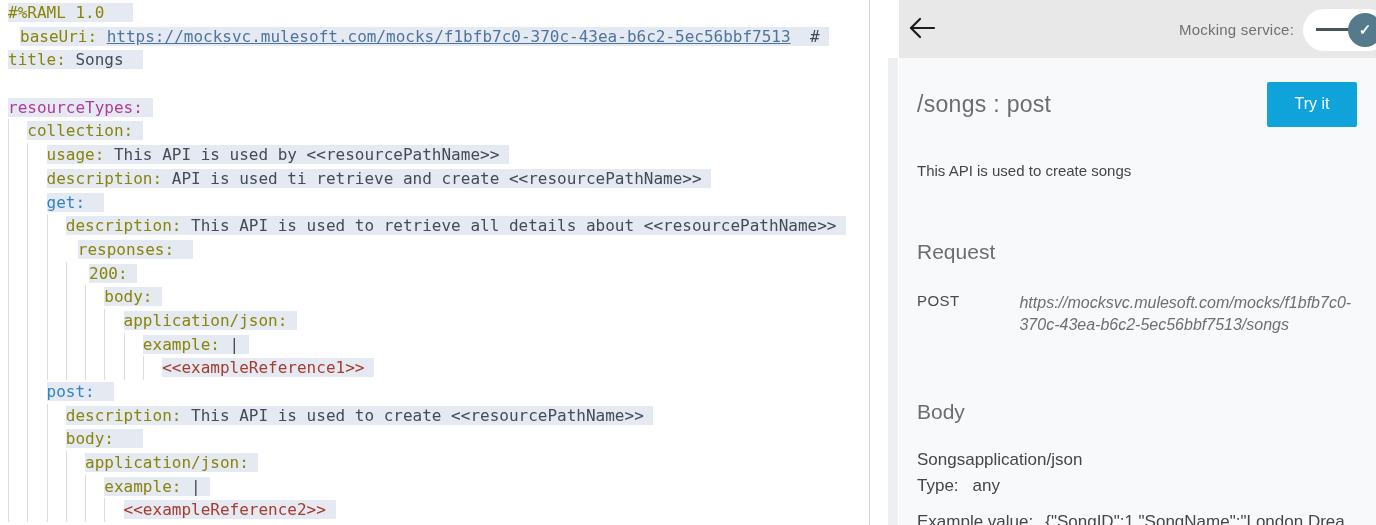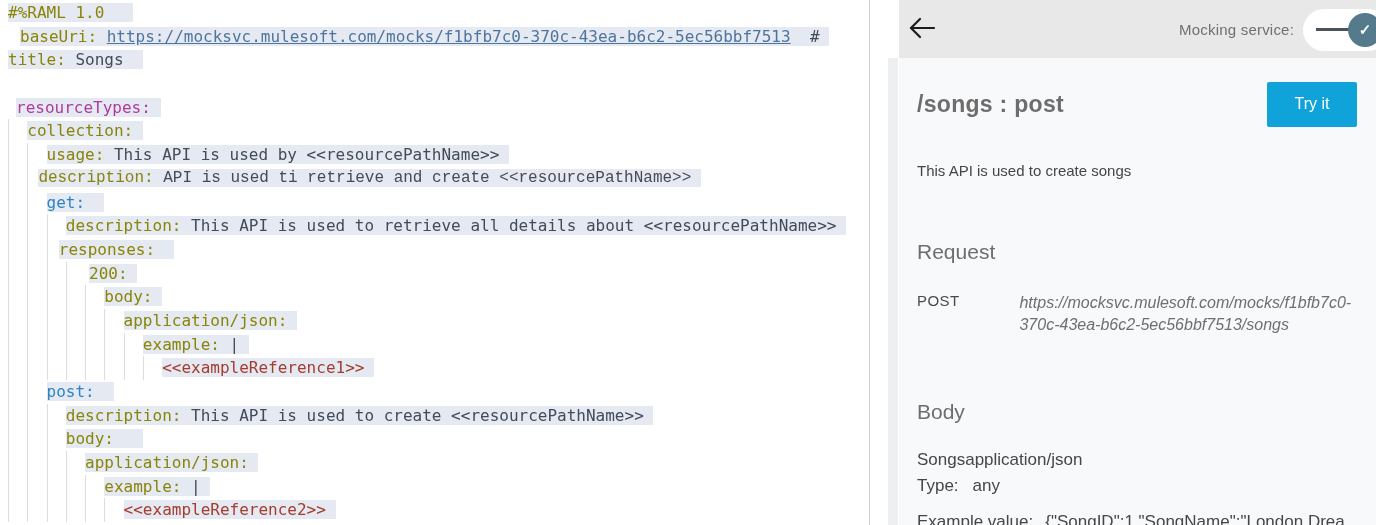--- a/index.html
+++ b/index.html
@@ -36,21 +36,21 @@
   #back-btn { margin-left:6px; width:34px; height:30px; background:none; border:none; cursor:pointer; display:flex; align-items:center; justify-content:center; }
   #mock-label { position:absolute; right:82px; top:50%; transform:translateY(-50%); color:#707070; font-size:15px; letter-spacing:.2px; }
   #mock-toggle { position:absolute; left:404px; top:9px; width:86px; height:42px; background:#ffffff; border-radius:21px; border:none; cursor:pointer; }
   #mock-toggle .track { position:absolute; left:13px; top:19px; width:34px; height:3px; background:#49535b; }
   #mock-toggle .knob  { position:absolute; left:45px; top:4px; width:34px; height:34px; border-radius:50%;
                         background:#557a8b; color:#fff; font-size:15px; font-weight:bold;
                         display:flex; align-items:center; justify-content:center; }
 
   #console-body { padding:0 19px 0 18px; }
   .title-row { margin-top:23px; display:flex; align-items:center; justify-content:space-between; height:46px; }
-  #resource-title { color:#6d6d6d; font-size:23px; letter-spacing:.3px;font-weight:bold; }
+  #resource-title { color:#6d6d6d; font-size:23px; letter-spacing:.3px; }
   #try-it { width:90px; height:45px; background:#10a3da; color:#ffffff; border:none; font-size:16px;
             font-family:"Liberation Sans", sans-serif; cursor:pointer; border-radius:2px; }
   #method-desc { margin-top:35px; color:#464646; font-size:15px; }
   .section-heading { color:#6d6d6d; font-size:21px; font-weight:400; }
   #request-heading { margin-top:61px; }
   .req-row { margin-top:28px; display:flex;gap:45px; }
   #req-method { color:#4a4a4a; font-size:15px; letter-spacing:.4px; flex:none; }
   #req-url { margin-left:15px; width:386px; color:#6f6f6f; font-size:16px; font-style:italic;
              line-height:22px; word-break:break-all; }
   #body-heading { margin-top:64px; }
@@ -63,27 +63,27 @@
 </head>
 <body>
 
 <div id="app">
 
   <div id="editor">
       <div class="cl" style="padding-left: 8px;"><span></span><span class="hl"><span class="tok-key">#%RAML 1.0</span>   </span></div>
       <div class="cl" style="padding-left: 20px;"><span></span><span class="hl"><span class="tok-key">baseUri:</span><span class="tok-val"> </span><span class="tok-link">https://mocksvc.mulesoft.com/mocks/f1bfb7c0-370c-43ea-b6c2-5ec56bbf7513</span><span class="tok-val">  #</span> </span></div>
       <div class="cl" style="padding-left: 8px;"><span></span><span class="hl"><span class="tok-key">title:</span><span class="tok-val"> Songs</span>  </span></div>
       <div class="cl" style="padding-left: 8px;"><span></span></div>
-      <div class="cl" style="padding-left: 16px;"><span></span><span class="hl"><span class="tok-tag">resourceTypes:</span> </span></div>
+      <div class="cl" style="padding-left: 8px;"><span></span><span class="hl"><span class="tok-tag">resourceTypes:</span> </span></div>
       <div class="cl" style="padding-left: 8px;"><i class="guide" style="left: calc(0ch + 8px);"></i><span>  </span><span class="hl"><span class="tok-key">collection:</span> </span></div>
       <div class="cl" style="padding-left: 8px;"><i class="guide" style="left: calc(0ch + 8px);"></i><i class="guide" style="left: calc(2ch + 8px);"></i><span>    </span><span class="hl"><span class="tok-key">usage:</span><span class="tok-val"> This API is used by &lt;&lt;resourcePathName&gt;&gt;</span> </span></div>
-      <div class="cl" style=" font-family: Liberation Mono, monospace;"><i class="guide" style="left: calc(0ch + 8px);"></i><i class="guide" style="left: calc(2ch + 8px);"></i><span>    </span><span class="hl"><span class="tok-key">description:</span><span class="tok-val"> API is used ti retrieve and create &lt;&lt;resourcePathName&gt;&gt;</span> </span></div>
+      <div class="cl" style="padding-left: 8px;"><i class="guide" style="left: calc(0ch + 8px);"></i><i class="guide" style="left: calc(2ch + 8px);"></i><span>    </span><span class="hl"><span class="tok-key">description:</span><span class="tok-val"> API is used ti retrieve and create &lt;&lt;resourcePathName&gt;&gt;</span> </span></div>
       <div class="cl" style="padding-left: 8px;"><i class="guide" style="left: calc(0ch + 8px);"></i><i class="guide" style="left: calc(2ch + 8px);"></i><span>    </span><span class="hl"><span class="tok-method">get:</span>  </span></div>
       <div class="cl" style="padding-left: 8px;"><i class="guide" style="left: calc(0ch + 8px);"></i><i class="guide" style="left: calc(2ch + 8px);"></i><i class="guide" style="left: calc(4ch + 8px);"></i><span>      </span><span class="hl"><span class="tok-key">description:</span><span class="tok-val"> This API is used to retrieve all details about &lt;&lt;resourcePathName&gt;&gt;</span> </span></div>
-      <div class="cl" style="padding-left: 1px;"><i class="guide" style="left: calc(0ch + 8px);"></i><i class="guide" style="left: calc(2ch + 8px);"></i><i class="guide" style="left: calc(4ch + 8px);"></i><span>      </span><span class="hl"><span class="tok-key">responses:</span>  </span></div>
+      <div class="cl" style="padding-left: 20px;"><i class="guide" style="left: calc(0ch + 8px);"></i><i class="guide" style="left: calc(2ch + 8px);"></i><i class="guide" style="left: calc(4ch + 8px);"></i><span>      </span><span class="hl"><span class="tok-key">responses:</span>  </span></div>
       <div class="cl" style="padding-left: 12px;"><i class="guide" style="left: calc(0ch + 8px);"></i><i class="guide" style="left: calc(2ch + 8px);"></i><i class="guide" style="left: calc(4ch + 8px);"></i><i class="guide" style="left: calc(6ch + 8px);"></i><span>        </span><span class="hl"><span class="tok-key">200:</span> </span></div>
       <div class="cl" style="padding-left: 8px;"><i class="guide" style="left: calc(0ch + 8px);"></i><i class="guide" style="left: calc(2ch + 8px);"></i><i class="guide" style="left: calc(4ch + 8px);"></i><i class="guide" style="left: calc(6ch + 8px);"></i><i class="guide" style="left: calc(8ch + 8px);"></i><span>          </span><span class="hl"><span class="tok-key">body:</span> </span></div>
       <div class="cl" style="padding-left: 8px;"><i class="guide" style="left: calc(0ch + 8px);"></i><i class="guide" style="left: calc(2ch + 8px);"></i><i class="guide" style="left: calc(4ch + 8px);"></i><i class="guide" style="left: calc(6ch + 8px);"></i><i class="guide" style="left: calc(8ch + 8px);"></i><i class="guide" style="left: calc(10ch + 8px);"></i><span>            </span><span class="hl"><span class="tok-key">application/json:</span> </span></div>
       <div class="cl" style="padding-left: 8px;"><i class="guide" style="left: calc(0ch + 8px);"></i><i class="guide" style="left: calc(2ch + 8px);"></i><i class="guide" style="left: calc(4ch + 8px);"></i><i class="guide" style="left: calc(6ch + 8px);"></i><i class="guide" style="left: calc(8ch + 8px);"></i><i class="guide" style="left: calc(10ch + 8px);"></i><i class="guide" style="left: calc(12ch + 8px);"></i><span>              </span><span class="hl"><span class="tok-key">example:</span><span class="tok-val"> |</span> </span></div>
       <div class="cl" style="padding-left: 8px;"><i class="guide" style="left: calc(0ch + 8px);"></i><i class="guide" style="left: calc(2ch + 8px);"></i><i class="guide" style="left: calc(4ch + 8px);"></i><i class="guide" style="left: calc(6ch + 8px);"></i><i class="guide" style="left: calc(8ch + 8px);"></i><i class="guide" style="left: calc(10ch + 8px);"></i><i class="guide" style="left: calc(12ch + 8px);"></i><i class="guide" style="left: calc(14ch + 8px);"></i><span>                </span><span class="hl"><span class="tok-ref">&lt;&lt;exampleReference1&gt;&gt;</span> </span></div>
       <div class="cl" style="padding-left: 8px;"><i class="guide" style="left: calc(0ch + 8px);"></i><i class="guide" style="left: calc(2ch + 8px);"></i><span>    </span><span class="hl"><span class="tok-method">post:</span>  </span></div>
       <div class="cl" style="padding-left: 8px;"><i class="guide" style="left: calc(0ch + 8px);"></i><i class="guide" style="left: calc(2ch + 8px);"></i><i class="guide" style="left: calc(4ch + 8px);"></i><span>      </span><span class="hl"><span class="tok-key">description:</span><span class="tok-val"> This API is used to create &lt;&lt;resourcePathName&gt;&gt;</span> </span></div>
       <div class="cl" style="padding-left: 8px;"><i class="guide" style="left: calc(0ch + 8px);"></i><i class="guide" style="left: calc(2ch + 8px);"></i><i class="guide" style="left: calc(4ch + 8px);"></i><span>      </span><span class="hl"><span class="tok-key">body:</span>   </span></div>
       <div class="cl" style="padding-left: 8px;"><i class="guide" style="left: calc(0ch + 8px);"></i><i class="guide" style="left: calc(2ch + 8px);"></i><i class="guide" style="left: calc(4ch + 8px);"></i><i class="guide" style="left: calc(6ch + 8px);"></i><span>        </span><span class="hl"><span class="tok-key">application/json:</span> </span></div>
       <div class="cl" style="padding-left: 8px;"><i class="guide" style="left: calc(0ch + 8px);"></i><i class="guide" style="left: calc(2ch + 8px);"></i><i class="guide" style="left: calc(4ch + 8px);"></i><i class="guide" style="left: calc(6ch + 8px);"></i><i class="guide" style="left: calc(8ch + 8px);"></i><span>          </span><span class="hl"><span class="tok-key">example:</span><span class="tok-val"> |</span> </span></div>

